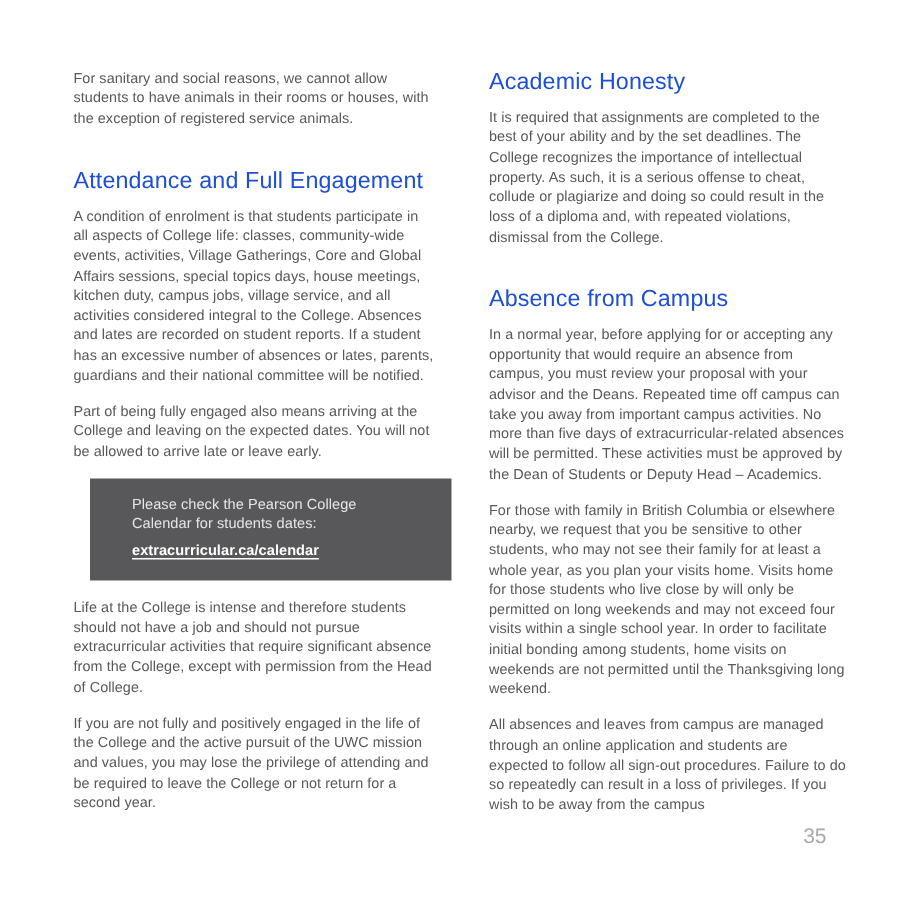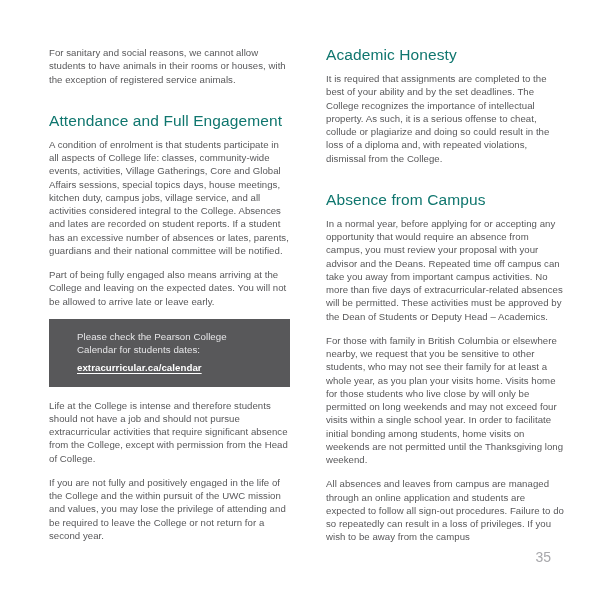--- a/index.html
+++ b/index.html
@@ -32,21 +32,21 @@
     flex-direction: row;
     gap: 37px;
   }
 
   .column {
     width: 240px;
     flex: 0 0 240px;
   }
 
   h2.section-heading {
-    color: #0f766e;
+    color: #1d4ed8;
     font-family: "Liberation Sans", sans-serif;
     font-size: 15.5px;
     font-weight: 400;
     line-height: 18px;
     letter-spacing: 0.1px;
     margin: 26px 0 8px 0;
     padding: 0;
   }
 
   .column > h2.section-heading:first-child {
@@ -64,21 +64,21 @@
 
   p.body-text:last-child {
     margin-bottom: 0;
   }
 
   .callout {
     background: #58585a;
     color: #e8e8ea;
     box-sizing: border-box;
     width: 241px;
-    margin: 0 0 12px 0;
+    margin: 0 0 12px 11px;
     padding: 11px 14px 12px 28px;
   }
 
   .callout-line {
     font-size: 9.7px;
     line-height: 13.4px;
     color: #e6e6e8;
     letter-spacing: 0.005em;
   }
 
@@ -121,21 +121,21 @@
       <p class="body-text">Part of being fully engaged also means arriving at the College and leaving on the expected dates. You will not be allowed to arrive late or leave early.</p>
 
       <div class="callout">
         <div class="callout-line">Please check the Pearson College</div>
         <div class="callout-line">Calendar for students dates:</div>
         <a class="callout-link" href="#">extracurricular.ca/calendar</a>
       </div>
 
       <p class="body-text">Life at the College is intense and therefore students should not have a job and should not pursue extracurricular activities that require significant absence from the College, except with permission from the Head of College.</p>
 
-      <p class="body-text">If you are not fully and positively engaged in the life of the College and the within pursuit of the UWC mission and values, you may lose the privilege of attending and be required to leave the College or not return for a second year.</p>
+      <p class="body-text">If you are not fully and positively engaged in the life of the College and the active pursuit of the UWC mission and values, you may lose the privilege of attending and be required to leave the College or not return for a second year.</p>
 
     </div>
 
     <div class="column">
 
       <h2 class="section-heading">Academic Honesty</h2>
 
       <p class="body-text">It is required that assignments are completed to the best of your ability and by the set deadlines. The College recognizes the importance of intellectual property. As such, it is a serious offense to cheat, collude or plagiarize and doing so could result in the loss of a diploma and, with repeated violations, dismissal from the College.</p>
 
       <h2 class="section-heading">Absence from Campus</h2>

